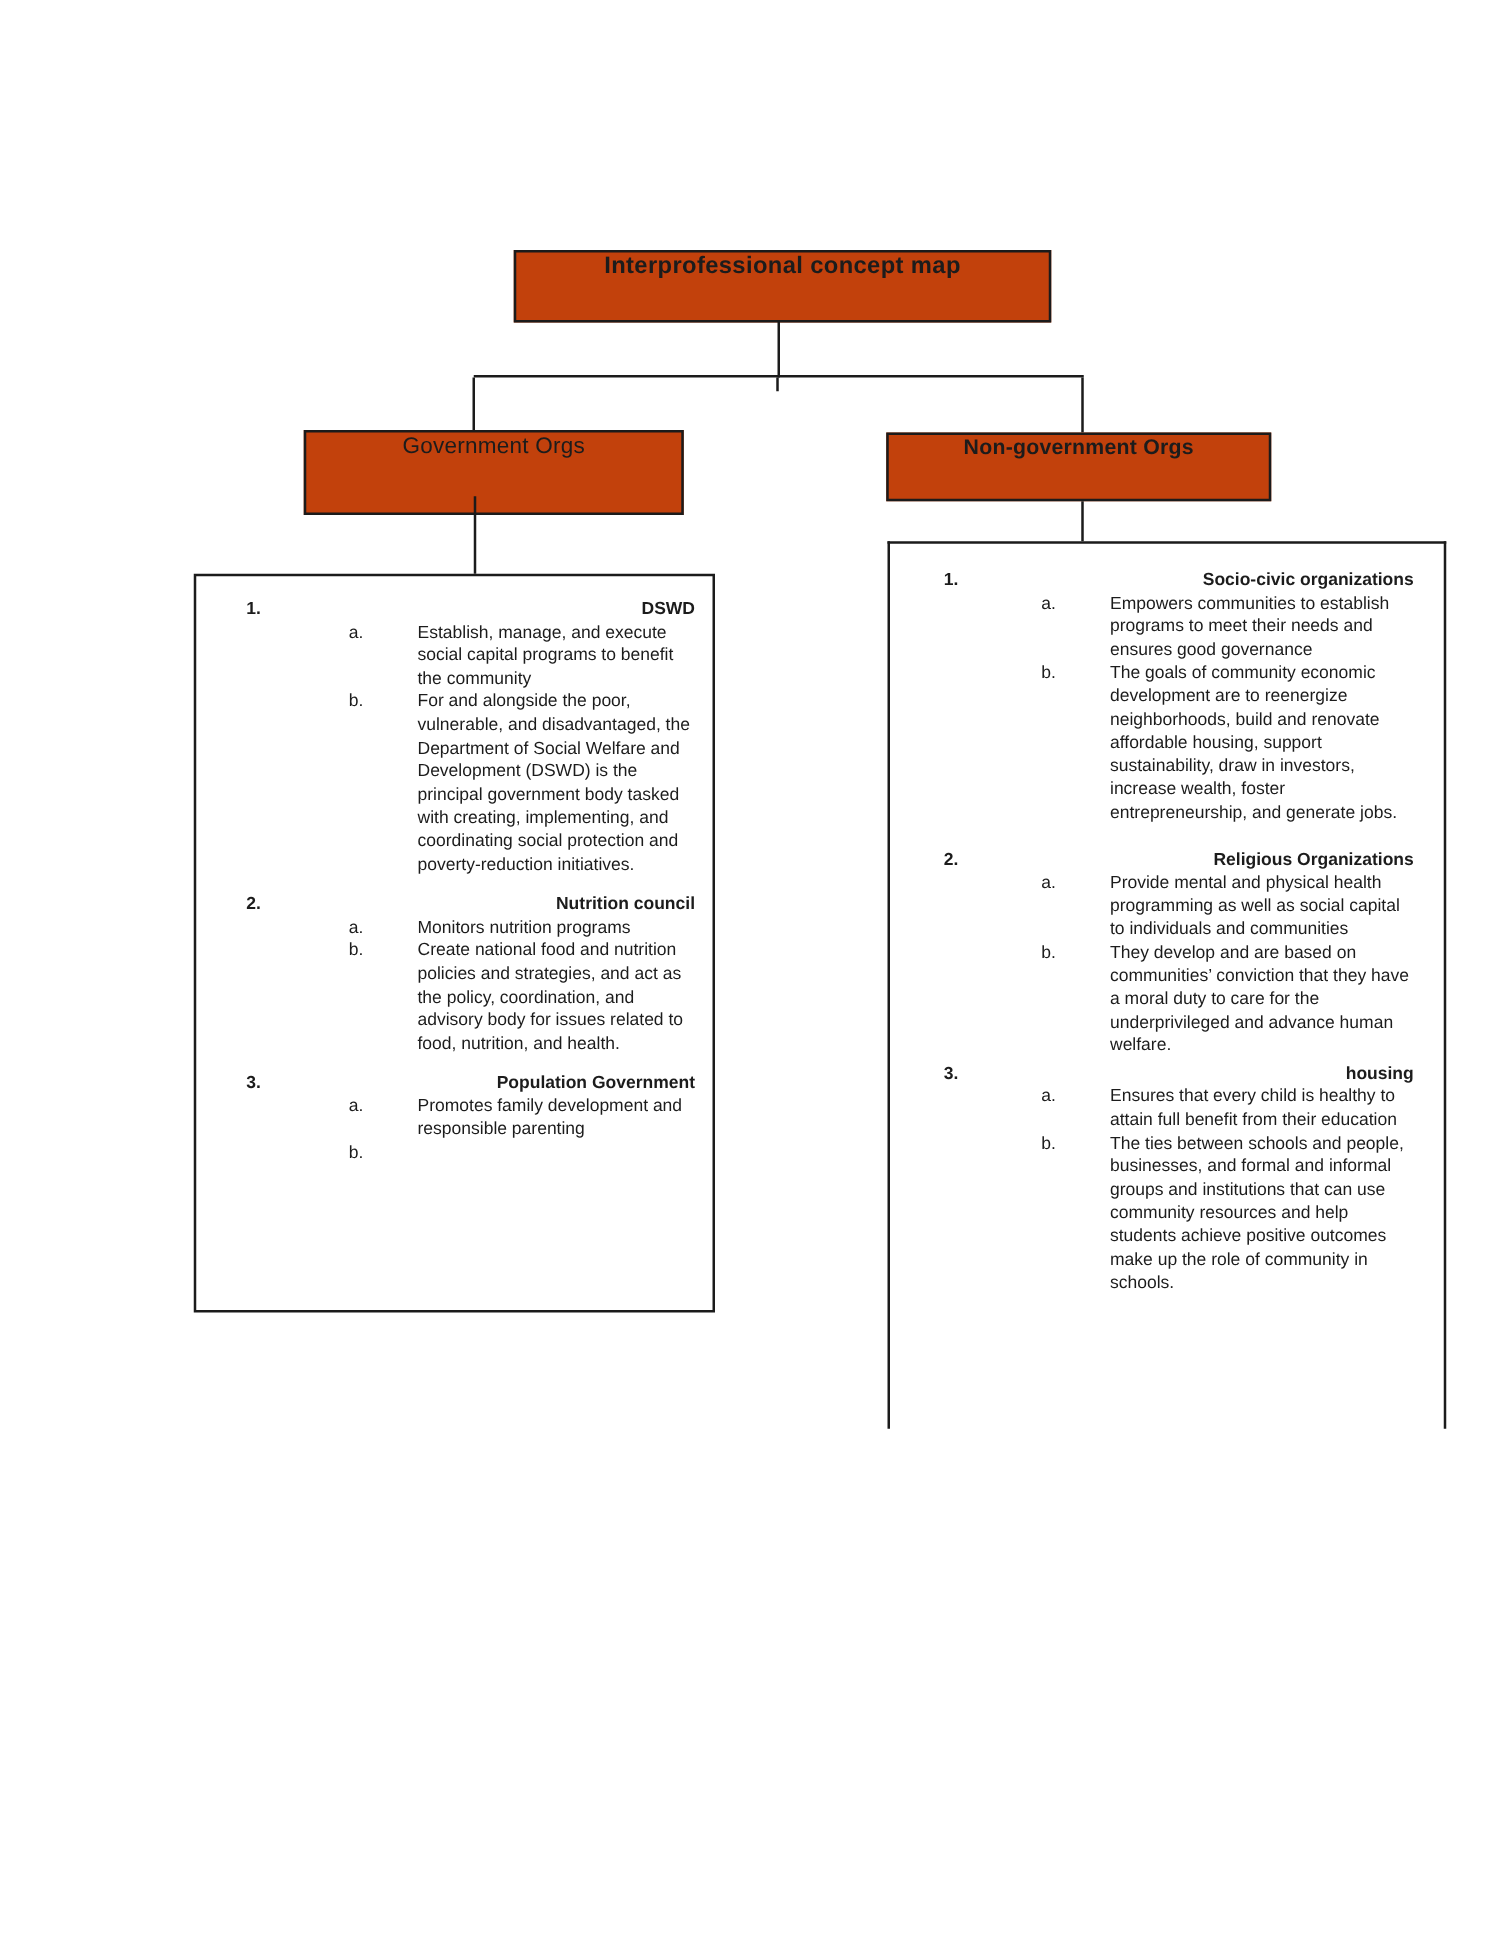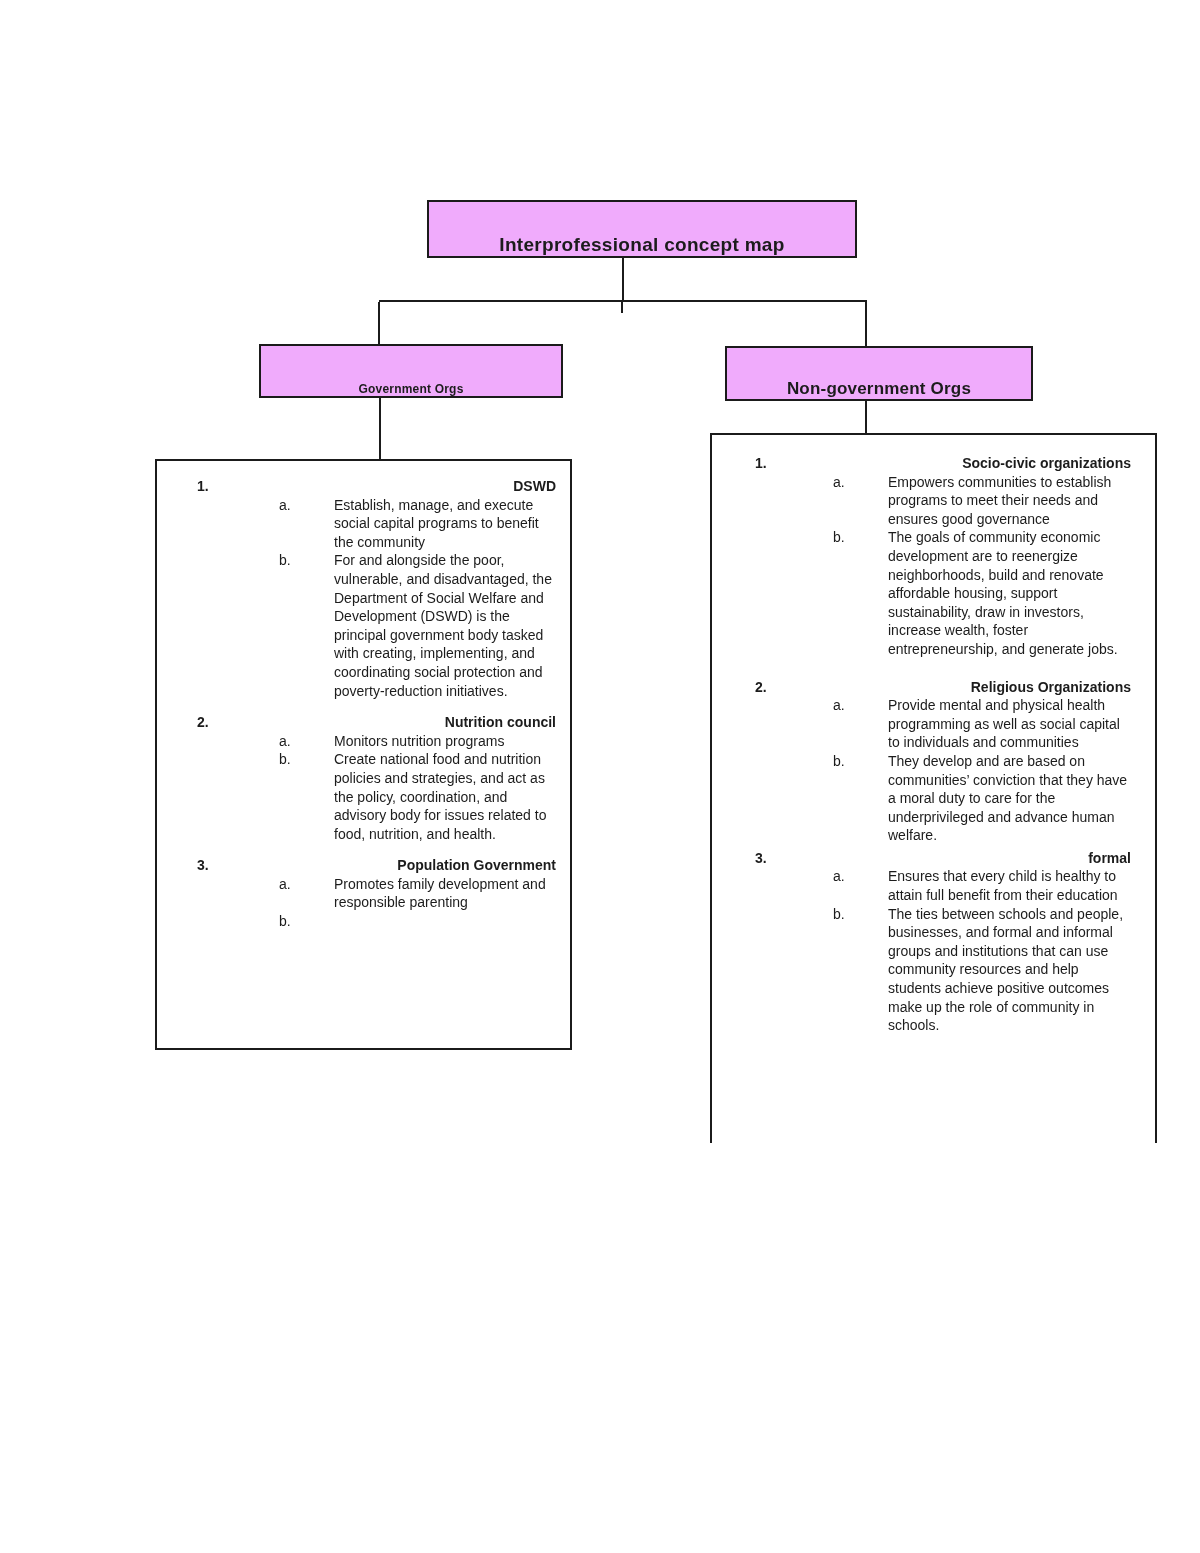--- a/index.html
+++ b/index.html
@@ -12,35 +12,34 @@
     width: 1200px;
     height: 1553px;
     background: #ffffff;
     font-family: "Liberation Sans", sans-serif;
     color: #1c1c1c;
     overflow: hidden;
   }
   .node-box {
     position: absolute;
     border: 2px solid #1b1b1b;
-    background: #f0abfc;
+    background: #c2410c;
     display: flex;
-    align-items: flex-end;
+    align-items: flex-start;
     justify-content: center;
     text-align: center;
     box-sizing: border-box;
-    margin-left: 16px;
   }
   .title-box {
     left: 411px; top: 200px; width: 430px; height: 58px;
     font-size: 19px; font-weight: 600; letter-spacing: 0.3px;
   }
   .gov-branch-box {
-    left: 243px; top: 344px; width: 304px; height: 54px;
-    font-size: 12px; font-weight: 700; letter-spacing: 0.2px;
+    left: 243px; top: 344px; width: 304px; height: 68px;
+    font-size: 18px; font-weight: 400; letter-spacing: 0.2px;
   }
   .ngo-branch-box {
     left: 709px; top: 346px; width: 308px; height: 55px;
     font-size: 17px; font-weight: 600; letter-spacing: 0.2px;
   }
   .line {
     position: absolute;
     background: #1b1b1b;
   }
   .org-box {
@@ -181,21 +180,21 @@
         </div>
         <div class="item">
           <span class="letter">b.</span>
           <span class="text">They develop and are based on communities’ conviction that they have a moral duty to care for the underprivileged and advance human welfare.</span>
         </div>
       </section>
 
       <section class="gap-4">
         <div class="sec-head">
           <span class="num">3.</span>
-          <span class="sec-title">formal</span>
+          <span class="sec-title">housing</span>
         </div>
         <div class="item">
           <span class="letter">a.</span>
           <span class="text">Ensures that every child is healthy to attain full benefit from their education</span>
         </div>
         <div class="item">
           <span class="letter">b.</span>
           <span class="text">The ties between schools and people, businesses, and formal and informal groups and institutions that can use community resources and help students achieve positive outcomes make up the role of community in schools.</span>
         </div>
       </section>

